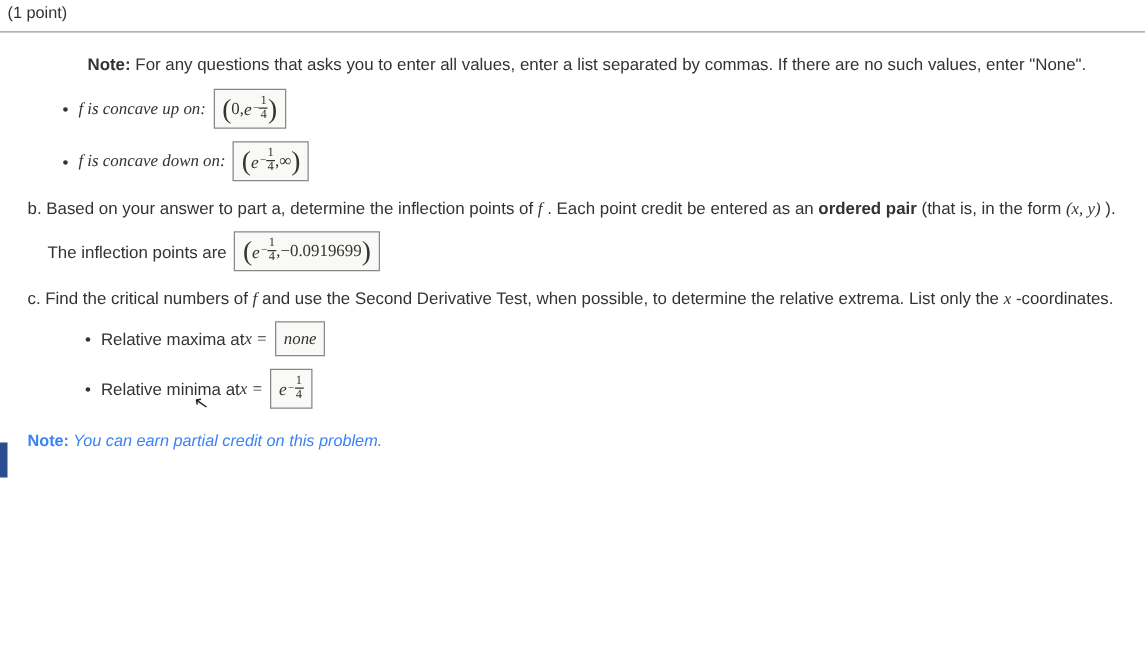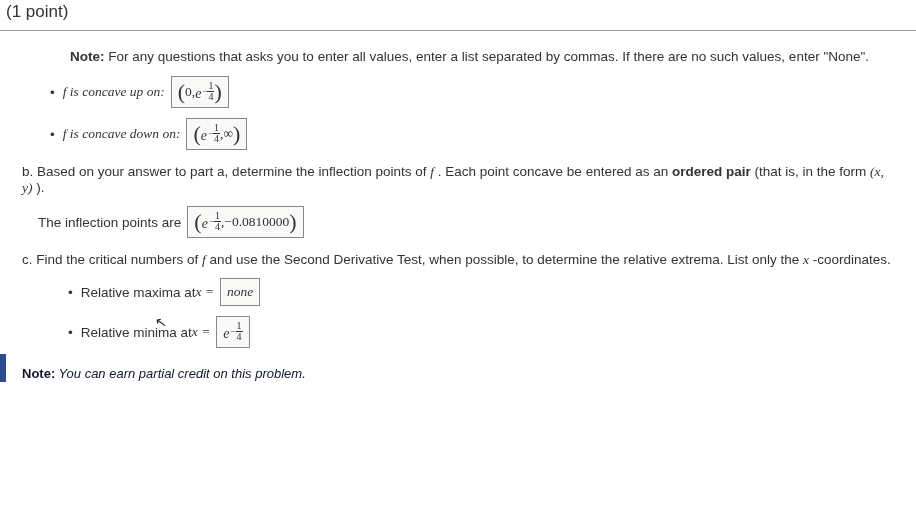--- a/index.html
+++ b/index.html
@@ -8,21 +8,21 @@
       font-size: 14px;
       color: #333;
       background: #fff;
       width: 916px;
       height: 519px;
       position: relative;
       overflow: hidden;
     }
     .point-header {
       padding: 2px 0 8px 6px;
-      font-size: 17px;
+      font-size: 13px;
       color: #333;
       border-bottom: 1px solid #999;
     }
     .content {
       padding: 18px 20px 10px 22px;
     }
     .note-line { margin-bottom: 12px; font-size: 13.5px; margin-left: 48px; }
     .note-line b { font-weight: bold; }
     .let-line { margin-bottom: 16px; font-size: 13.5px; }
     .part { margin-bottom: 14px; font-size: 13.5px; }
@@ -38,21 +38,21 @@
       padding: 2px 6px;
       margin-left: 6px;
       height: 28px;
       font-family: 'Times New Roman', serif;
     }
     .ans-box.tall { height: 32px; }
     .math { font-family: 'Times New Roman', serif; font-style: italic; }
     .math .up { font-style: normal; }
     .help-link { color: #0645ad; text-decoration: underline dotted; cursor: pointer; }
     .ordered { font-weight: bold; }
-    .footnote { margin-top: 18px; font-style: italic; font-size: 13px; color: #0f172a; }
+    .footnote { margin-top: 18px; font-style: italic; font-size: 13px; color: #3b82f6; }
     .side-tab {
       position: absolute;
       left: 0;
       top: 354px;
       width: 6px;
       height: 28px;
       background: #2a4d8f;
     }
     .frac {
       display: inline-flex;
@@ -126,39 +126,39 @@
         <span style="font-style:normal;">,∞</span>
         <span class="paren">)</span>
       </span>
     </div>
   </div>
 
   <div class="part">
     <div class="part-text">
       <span>b. Based on your answer to part a, determine the inflection points of </span>
       <span class="math">f</span>
-      <span>. Each point concave be entered as an </span>
+      <span>. Each point credit be entered as an </span>
       <span class="ordered">ordered pair</span>
       <span> (that is, in the form </span>
       <span class="math">(x, y)</span>
       <span>).</span>
     </div>
 
     <div class="indent">
       <span>The inflection points are</span>
       <span class="ans-box tall">
         <span class="paren">(</span>
         <span class="exp-wrap">
           <span class="base">e</span>
           <span class="sup">−<span class="frac">
                 <span class="num">1</span>
                 <span class="den">4</span>
               </span></span>
         </span>
-        <span style="font-style:normal;">,−0.0810000</span>
+        <span style="font-style:normal;">,−0.0919699</span>
         <span class="paren">)</span>
       </span>
     </div>
   </div>
 
   <div class="part">
     <div class="part-text">
       <span>c. Find the critical numbers of </span>
       <span class="math">f</span>
       <span> and use the Second Derivative Test, when possible, to determine the relative extrema. List only the </span>

